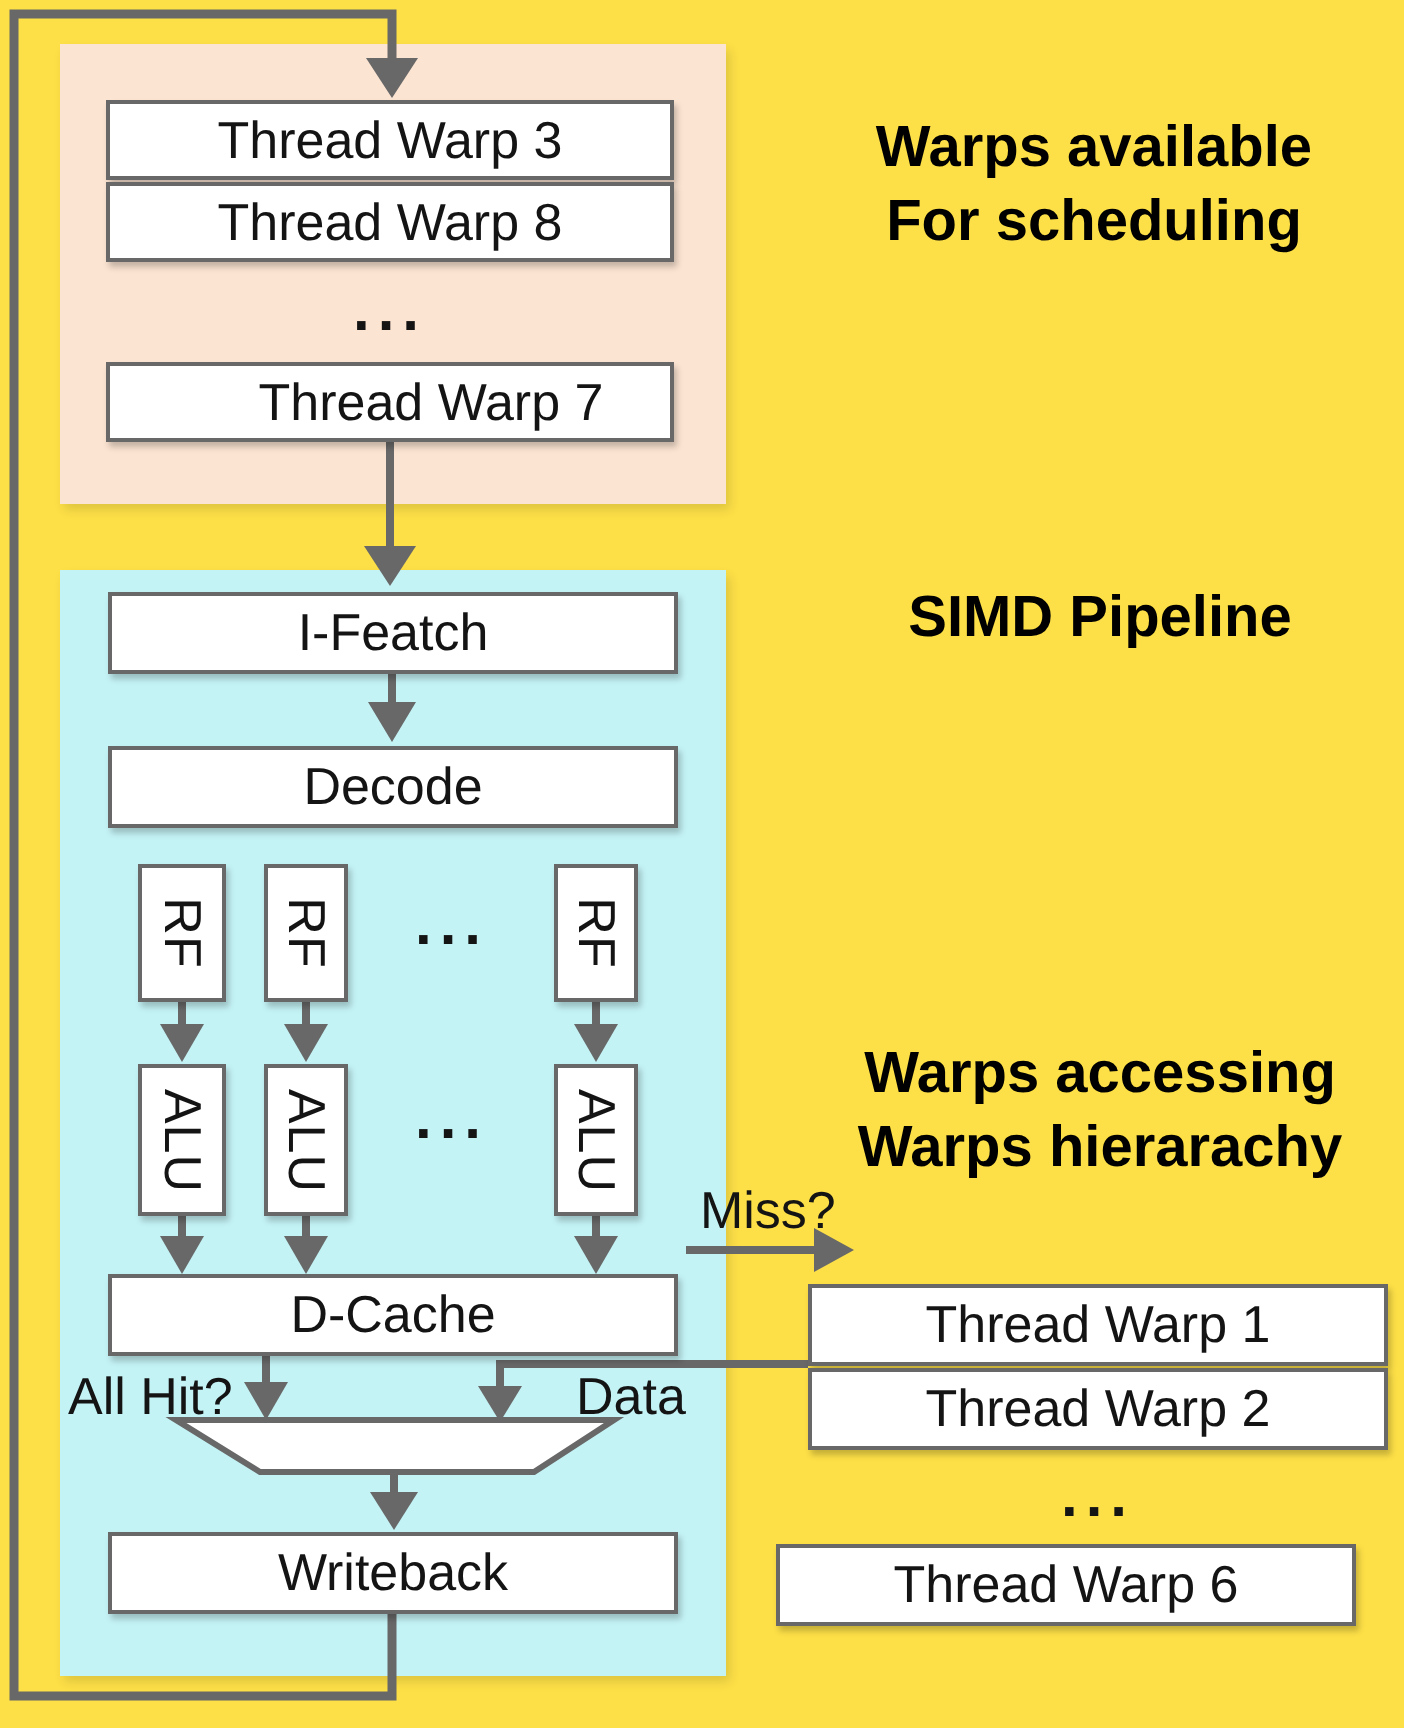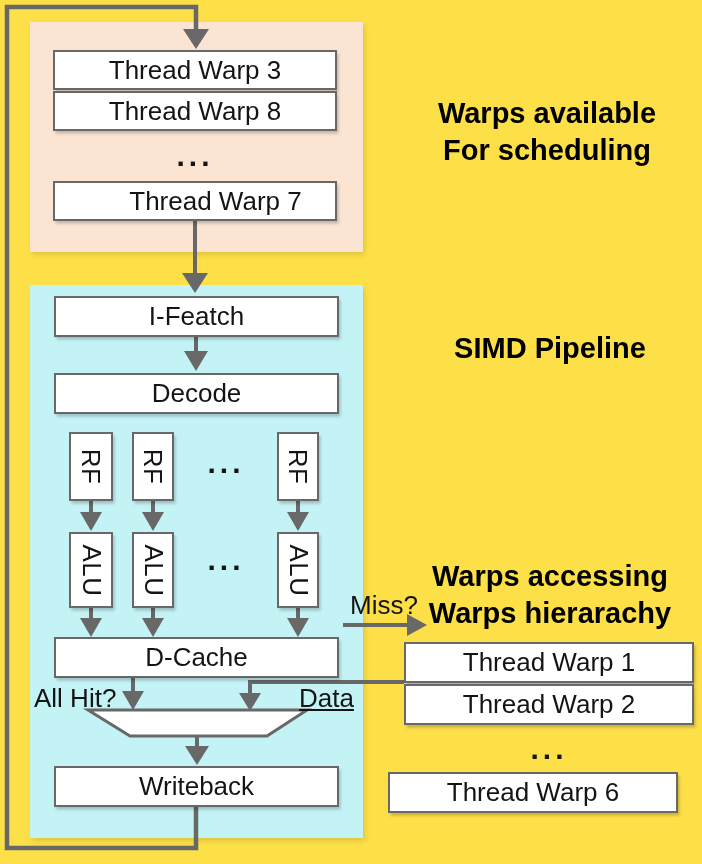--- a/index.html
+++ b/index.html
@@ -27,21 +27,21 @@
     font-size:26px;z-index:3;box-sizing:border-box;
     box-shadow:1.5px 2.5px 3px rgba(0,0,0,0.22);
   }
   .vtext{transform:rotate(90deg);white-space:nowrap;letter-spacing:0.5px;}
   .dots{
     position:absolute;display:flex;align-items:center;justify-content:center;
     font-size:30px;font-weight:700;letter-spacing:4px;z-index:3;color:var(--text);
   }
   .side-title{
     position:absolute;font-weight:700;font-size:29px;line-height:37px;
-    text-align:center;z-index:3;color:#000;margin-top:39px;
+    text-align:center;z-index:3;color:#000;
   }
   .edge-label{position:absolute;font-size:26px;z-index:4;white-space:nowrap;}
 </style>
 </head>
 <body>
 
 <div class="canvas">
 
   <div class="panel peach"></div>
   <div class="panel cyan"></div>
@@ -129,15 +129,15 @@
     <div>For scheduling</div>
   </div>
   <div class="side-title" style="left:400px;top:291px;width:300px;">SIMD Pipeline</div>
   <div class="side-title" style="left:398px;top:519px;width:304px;">
     <div>Warps accessing</div>
     <div>Warps hierarachy</div>
   </div>
 
   <div class="edge-label" style="left:350px;top:590px;">Miss?</div>
   <div class="edge-label" style="left:34px;top:683px;">All Hit?</div>
-  <div class="edge-label" style="left:299px;top:683px;text-decoration:underline;">Data</div>
+  <div class="edge-label" style="left:288px;top:683px;">Data</div>
 
 </div>
 
 </body></html>

